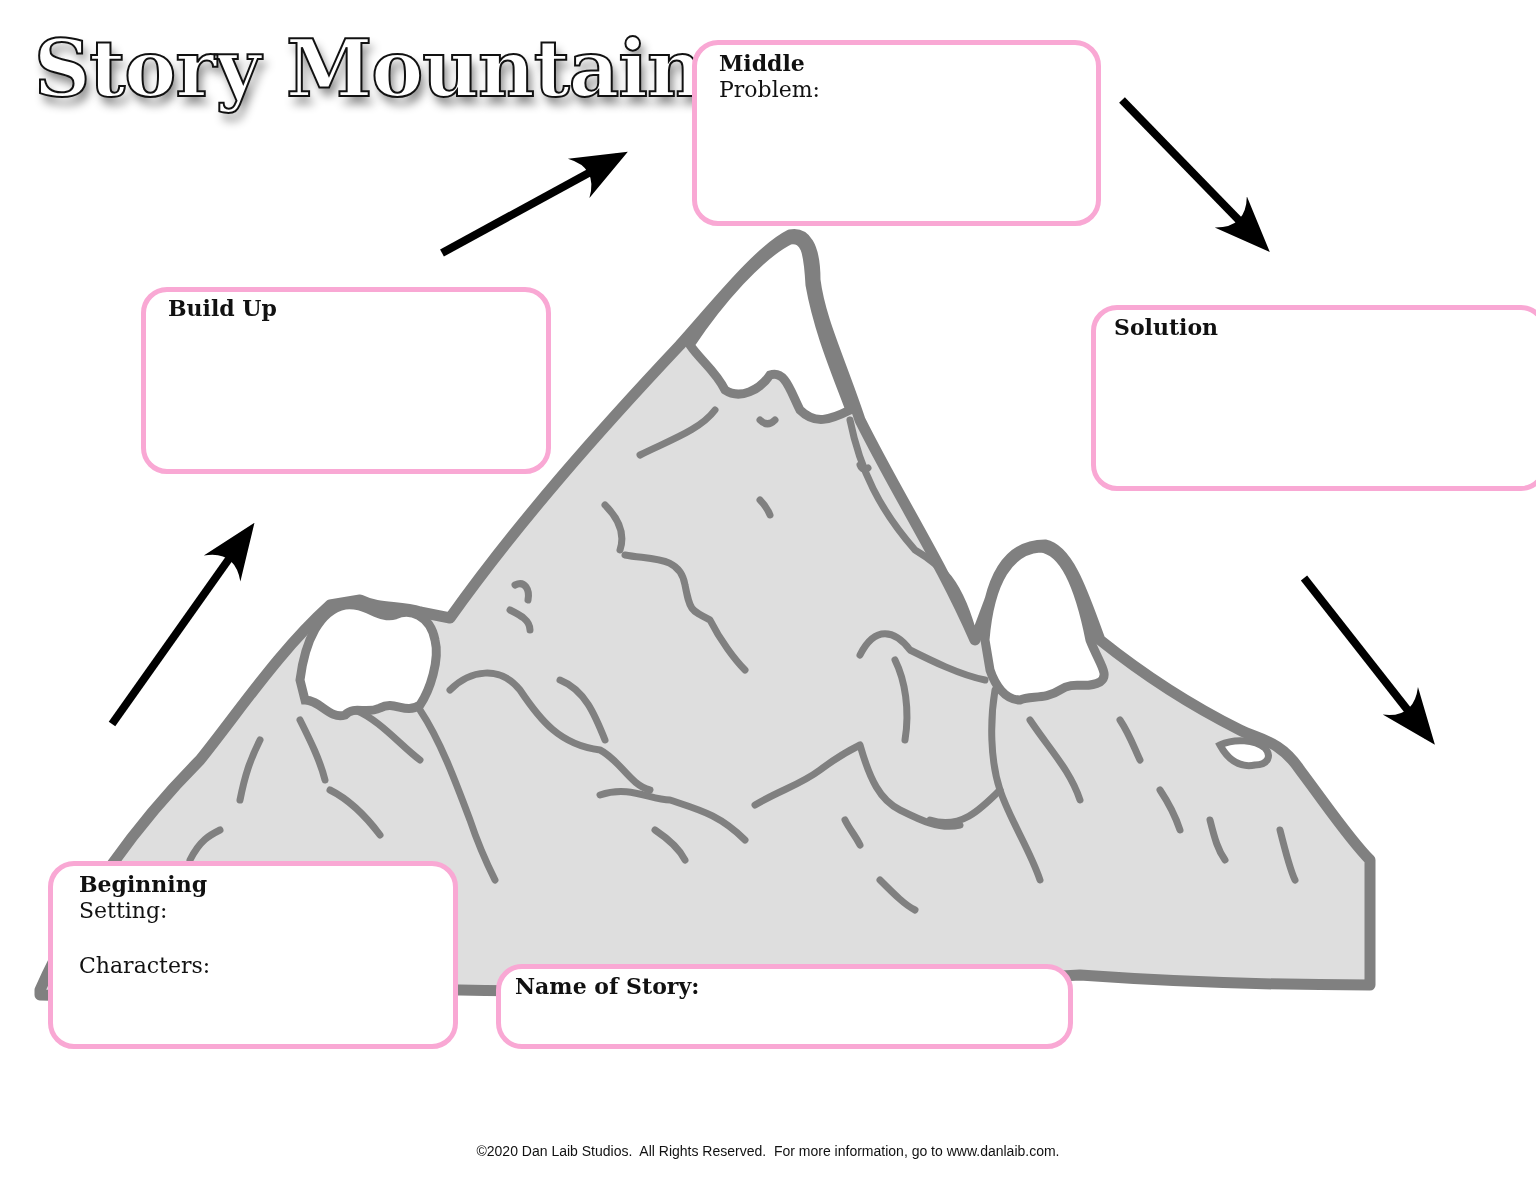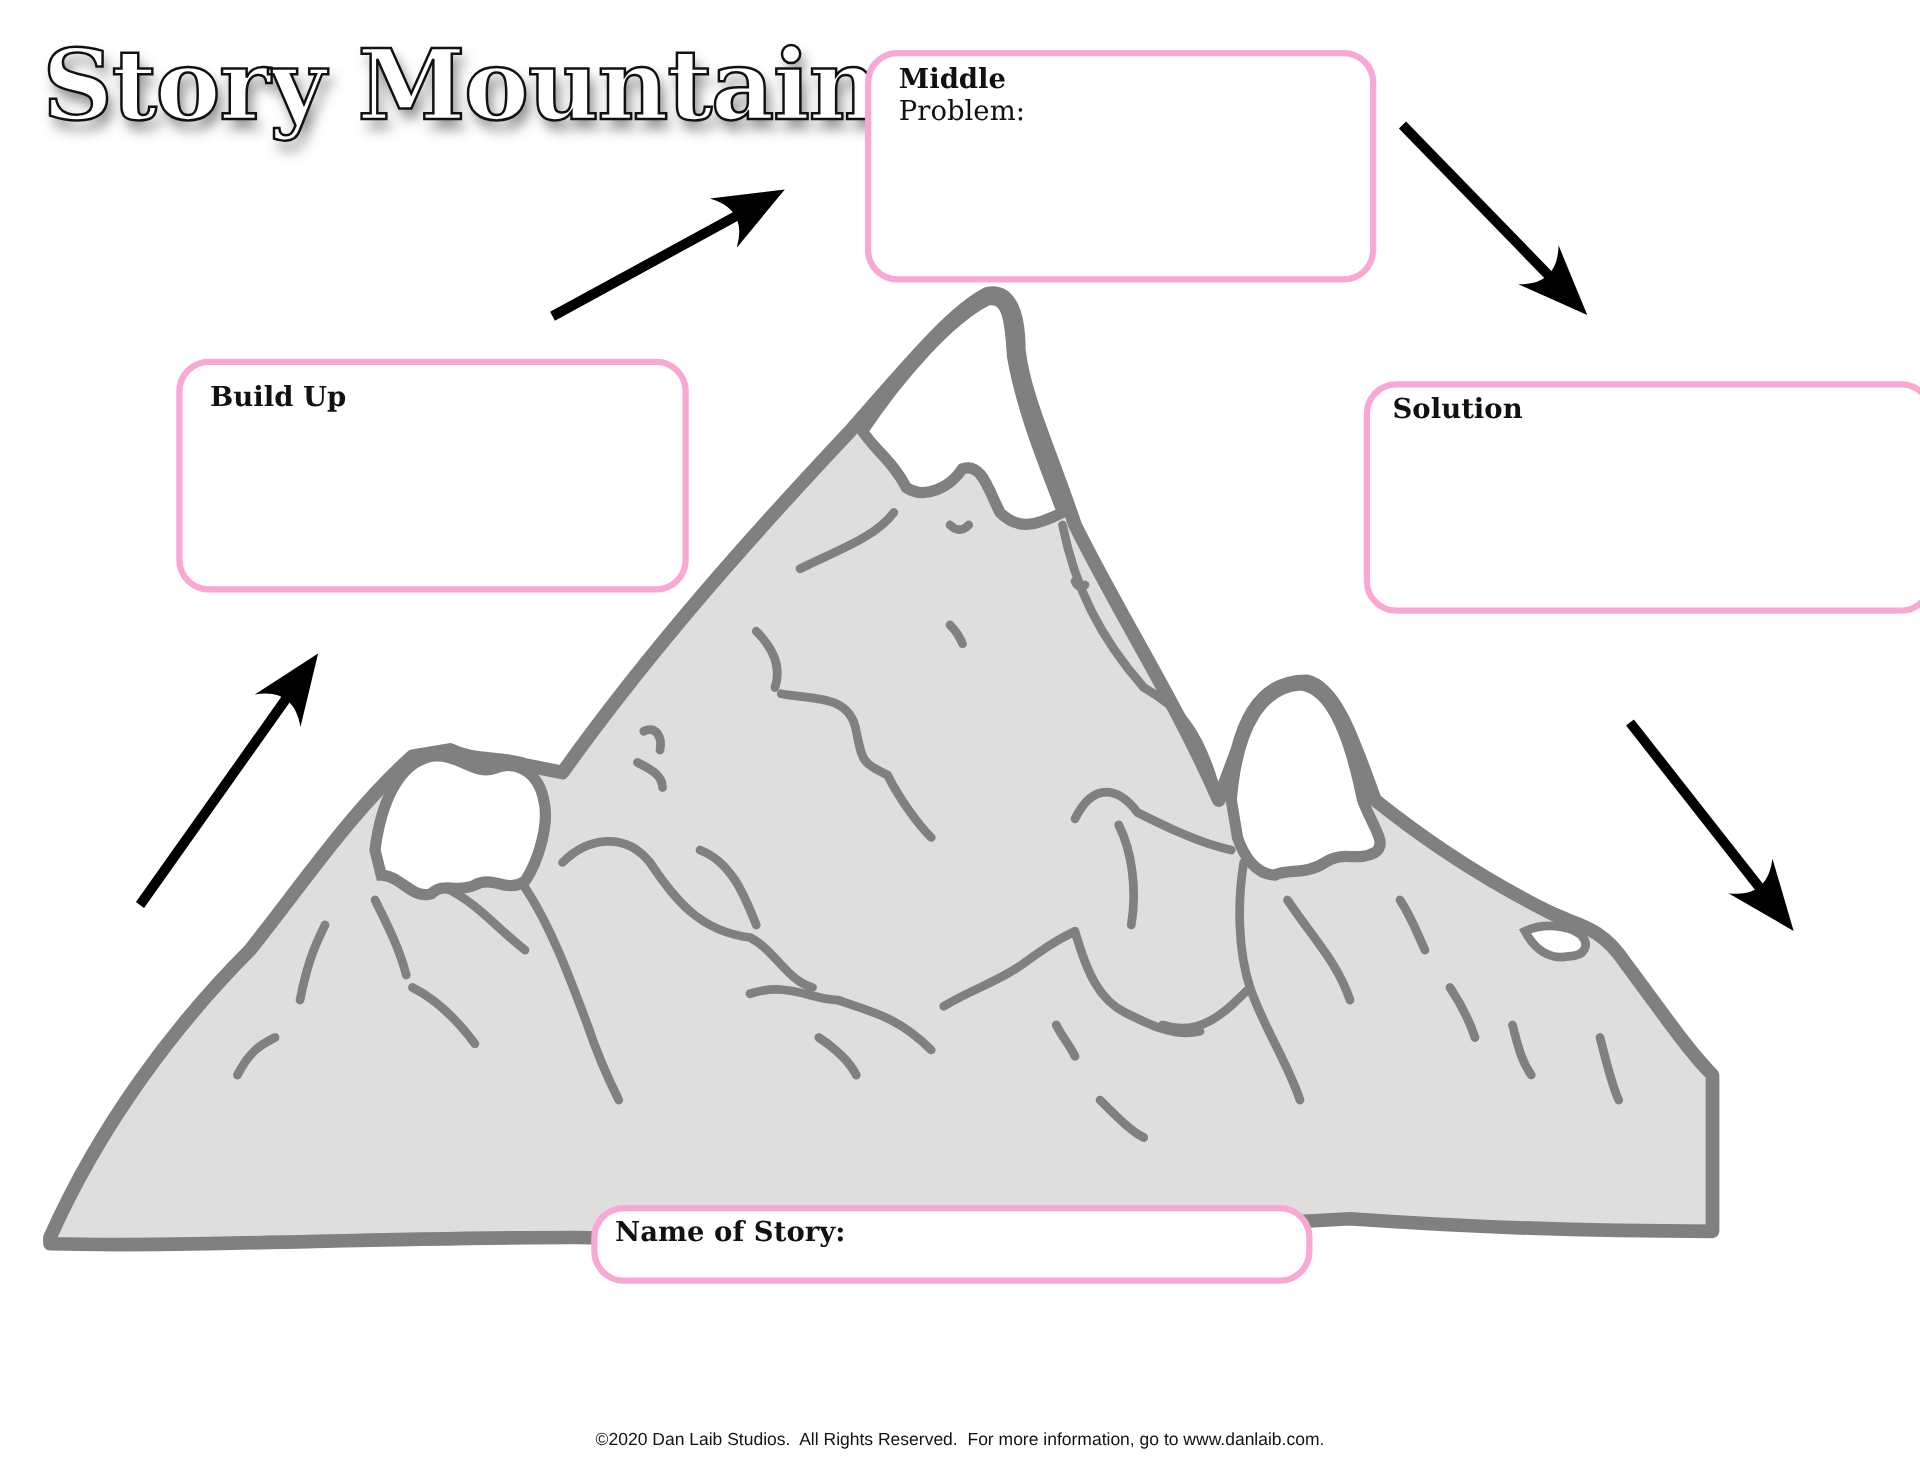--- a/index.html
+++ b/index.html
@@ -127,27 +127,32 @@
   </svg>
 
   <div class="title">Story Mountain</div>
 
   <div class="box" style="left:692px; top:40px; width:409px; height:186px;">
     <span class="label" style="left:22px; top:6px;">Middle</span>
     <span class="sub" style="left:22px; top:33px;">Problem:</span>
   </div>
 
   <div class="box" style="left:141px; top:287px; width:410px; height:187px;">
-    <span class="label" style="left:22px; top:14px;text-align:center;">Build Up</span>
+    <span class="label" style="left:22px; top:4px;text-align:center;">Build Up</span>
   </div>
 
   <div class="box" style="left:1091px; top:305px; width:456px; height:186px;">
     <span class="label" style="left:18px; top:5px;">Solution</span>
   </div>
 
+  <div class="box" style="left:48px; top:861px; width:410px; height:188px;">
+    <span class="label" style="left:26px; top:6px;">Beginning</span>
+    <span class="sub" style="left:26px; top:33px;">Setting:</span>
+    <span class="sub" style="left:26px; top:88px;">Characters:</span>
+  </div>
 
-  <div class="box" style="left:473px; top:964px; width:577px; height:63px;">
+  <div class="box" style="left:496px; top:964px; width:577px; height:85px;">
     <span class="label" style="left:14px; top:5px;">Name of Story:</span>
   </div>
 
 
   <div class="footer">©2020 Dan Laib Studios.  All Rights Reserved.  For more information, go to www.danlaib.com.</div>
 </div>
 
 </body></html>

